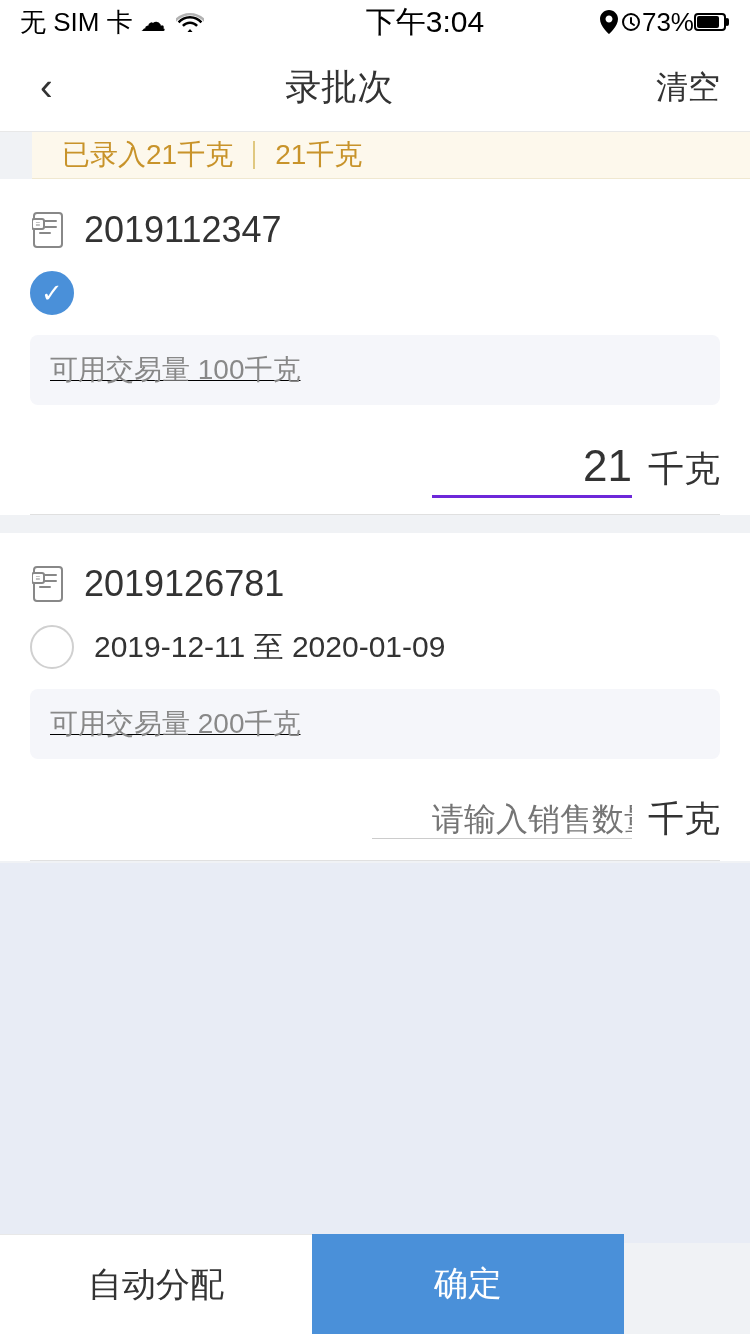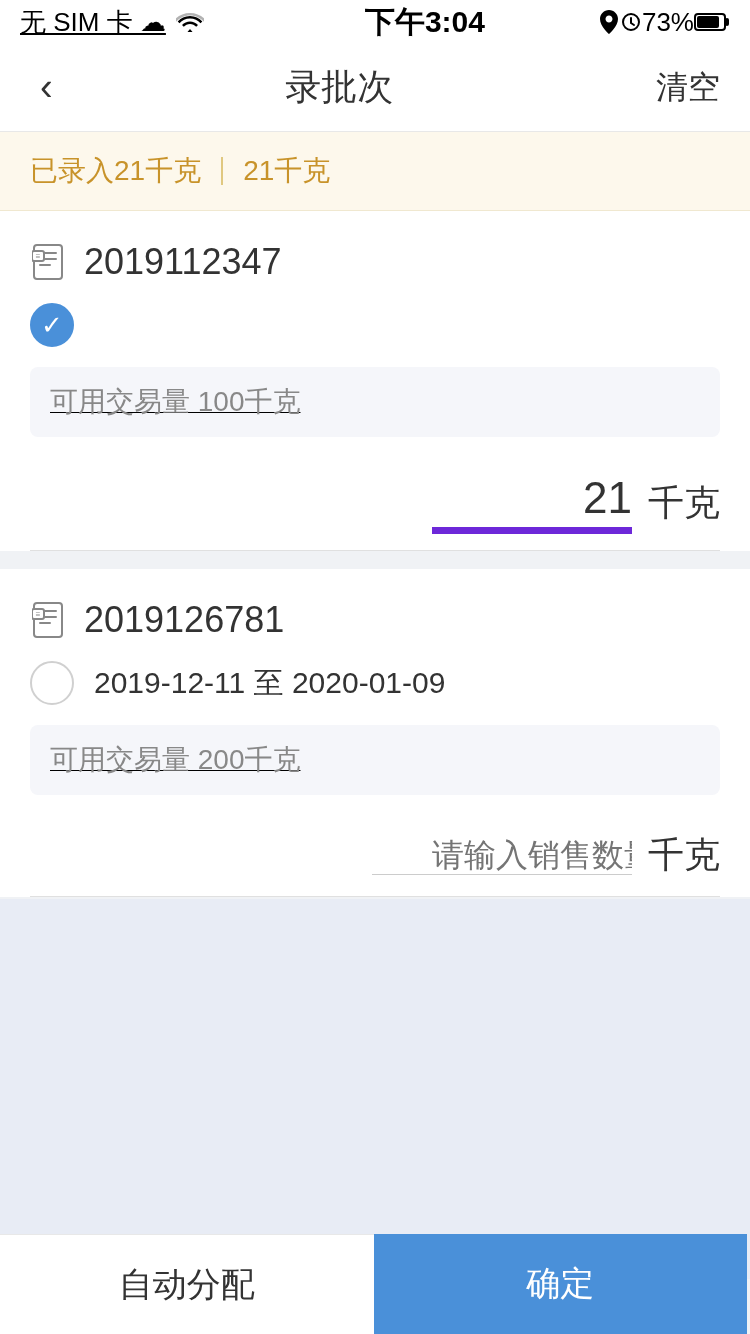--- a/index.html
+++ b/index.html
@@ -22,25 +22,24 @@
       justify-content: space-between;
       padding: 0 20px;
       font-size: 28px;
     }
     .status-left {
       display: flex;
       align-items: center;
       gap: 10px;
       font-size: 26px;
       color: #000;
-      text-decoration: underline;
     }
     .status-center {
       font-size: 30px;
-      font-weight: 700;
+      font-weight: 400;
       color: #000;
       margin-left: 48px;
     }
     .status-right {
       display: flex;
       align-items: center;
       font-size: 26px;
       color: #000;
     }
 
@@ -69,25 +68,26 @@
     .nav-clear {
       font-size: 32px;
       color: #333;
       cursor: pointer;
       margin-left: 40px;
     }
 
     
     .info-banner {
       background: #fdf8ec;
-      padding: 20px 30px;
+      padding: 4px 30px;
       display: flex;
       align-items: center;
       gap: 20px;
       border-bottom: 1px solid #f0e8d0;
+      margin-left: 32px;
     }
     .info-label {
       font-size: 28px;
       color: #c8932a;
     }
     .info-divider {
       width: 2px;
       height: 28px;
       background: #e0c880;
     }
@@ -172,21 +172,21 @@
     .qty-value {
       font-size: 44px;
       color: #333;
       font-weight: 400;
     }
     .qty-unit {
       font-size: 36px;
       color: #333;
     }
     .qty-underline {
-      border-bottom: 7px solid #6d28d9;
+      border-bottom: 3px solid #6d28d9;
       min-width: 200px;
       text-align: right;
       padding-bottom: 4px;
     }
     .qty-separator {
       height: 1px;
       background: #e0e0e0;
       margin: 0 30px;
     }
 
@@ -222,21 +222,21 @@
 
     
     .empty-area {
       background: #e8ecf5;
       flex: 1;
       min-height: 380px;
     }
 
     
     .bottom-bar {
-      width: 747px;
+      width: 624px;
       height: 100px;
       background: #fff;
       display: flex;
       position: fixed;
       bottom: 0;
       left: 0;
     }
     .btn-auto {
       flex: 1;
       height: 100px;

